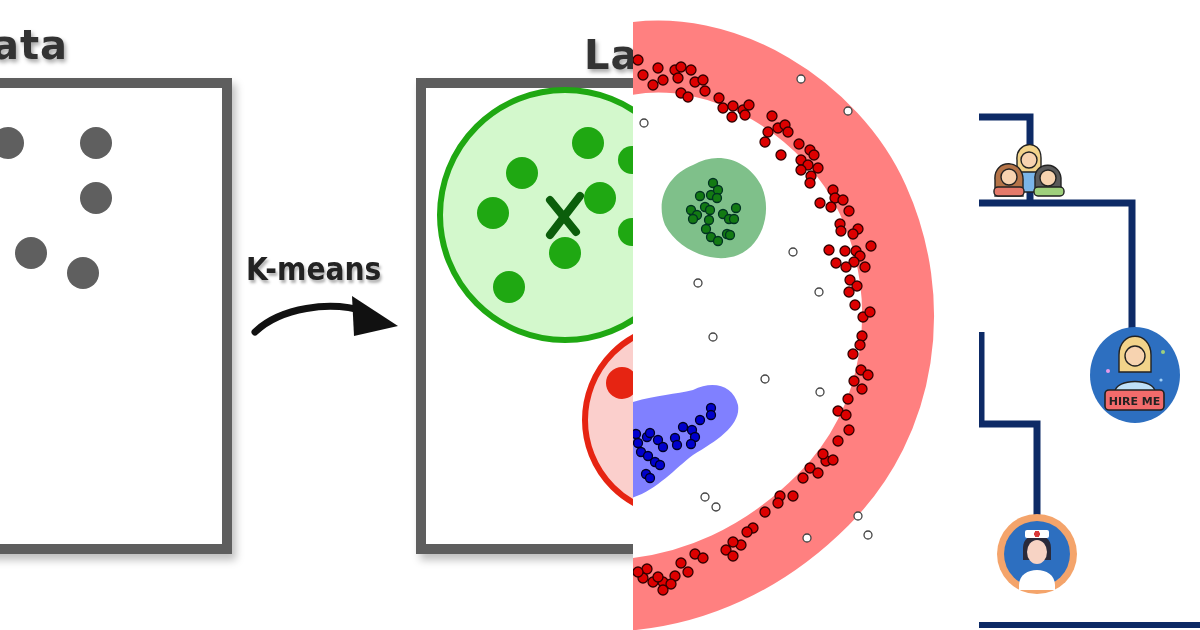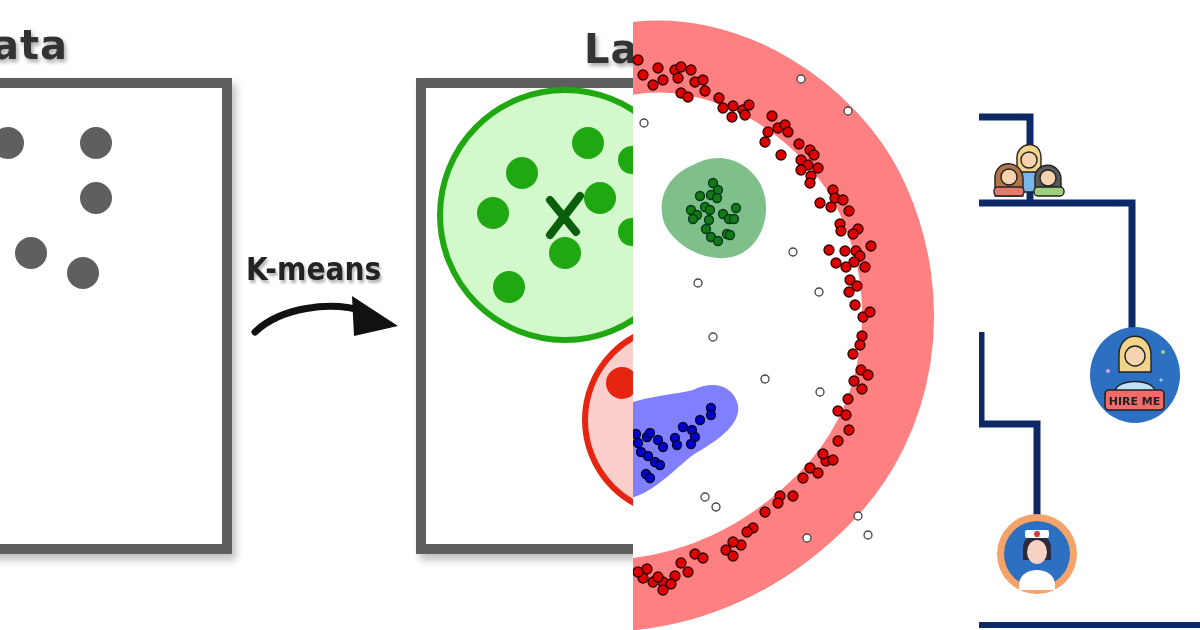--- a/index.html
+++ b/index.html
@@ -42,21 +42,21 @@
     </g>
 
     <g>
       <path d="M255 332 C 280 308, 330 300, 366 312" stroke="#111" stroke-width="7" fill="none" stroke-linecap="round"></path>
       <polygon points="352,296 398,326 354,336" fill="#111"></polygon>
     </g>
   </svg>
 
   <div class="kmeans-label" style="left:246px; top:250px;">K-means</div>
 
-  <div class="heading" style="left:584px; top:26px;">La</div>
+  <div class="heading" style="left:584px; top:32px;">La</div>
   <div class="frame" style="left:416px; top:78px; width:260px; height:456px;"></div>
 
   <svg width="633" height="630">
 
     <g>
       <circle cx="565" cy="215" r="125" fill="#d3f8cc" stroke="#1fa812" stroke-width="6"></circle>
       <g fill="#1fa812">
         <circle cx="588" cy="143" r="16"></circle>
         <circle cx="522" cy="173" r="16"></circle>
         <circle cx="493" cy="213" r="16"></circle>

